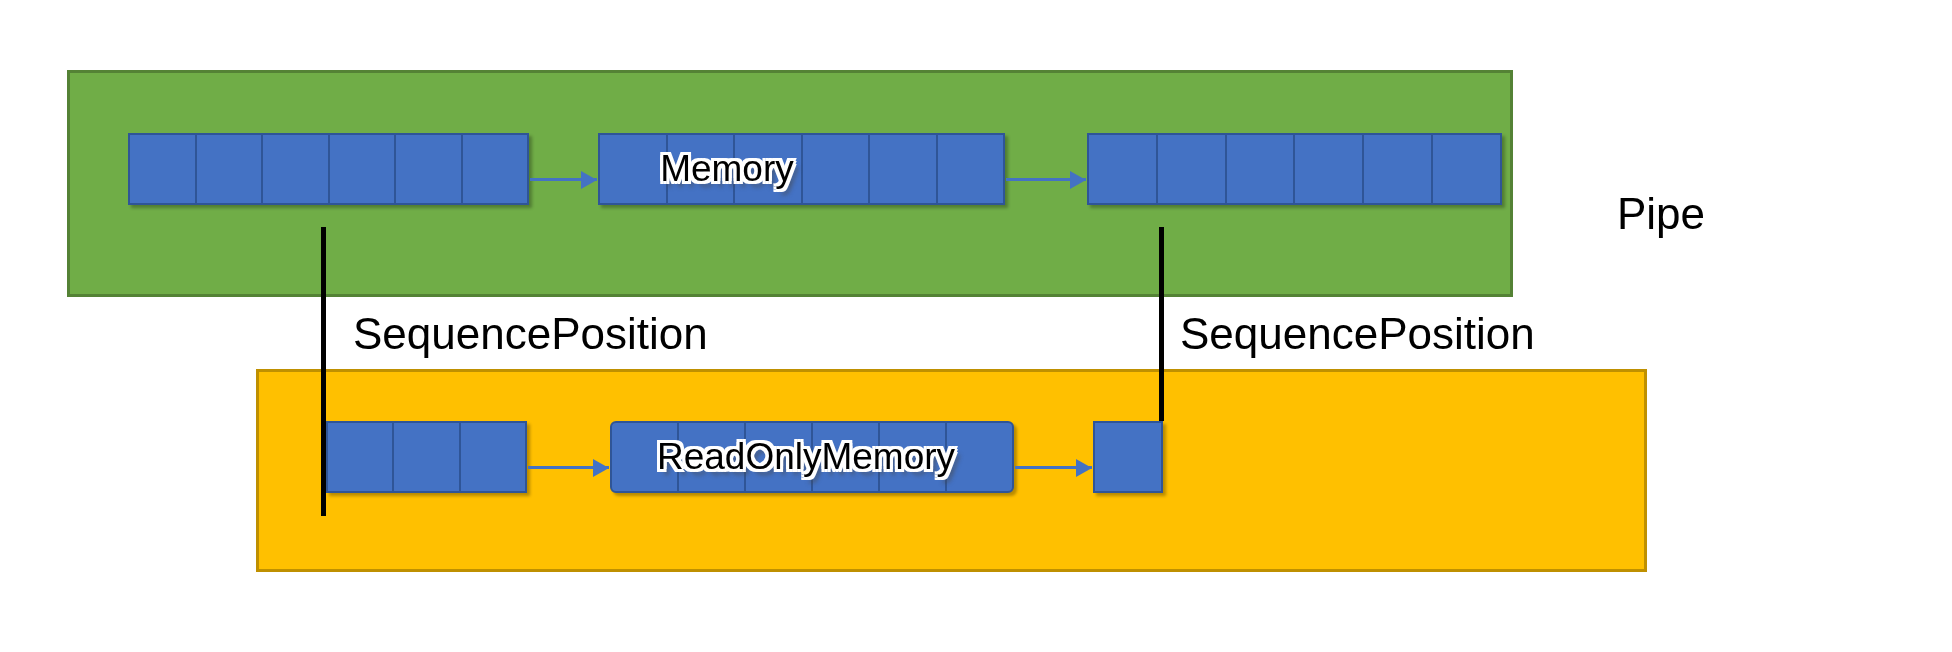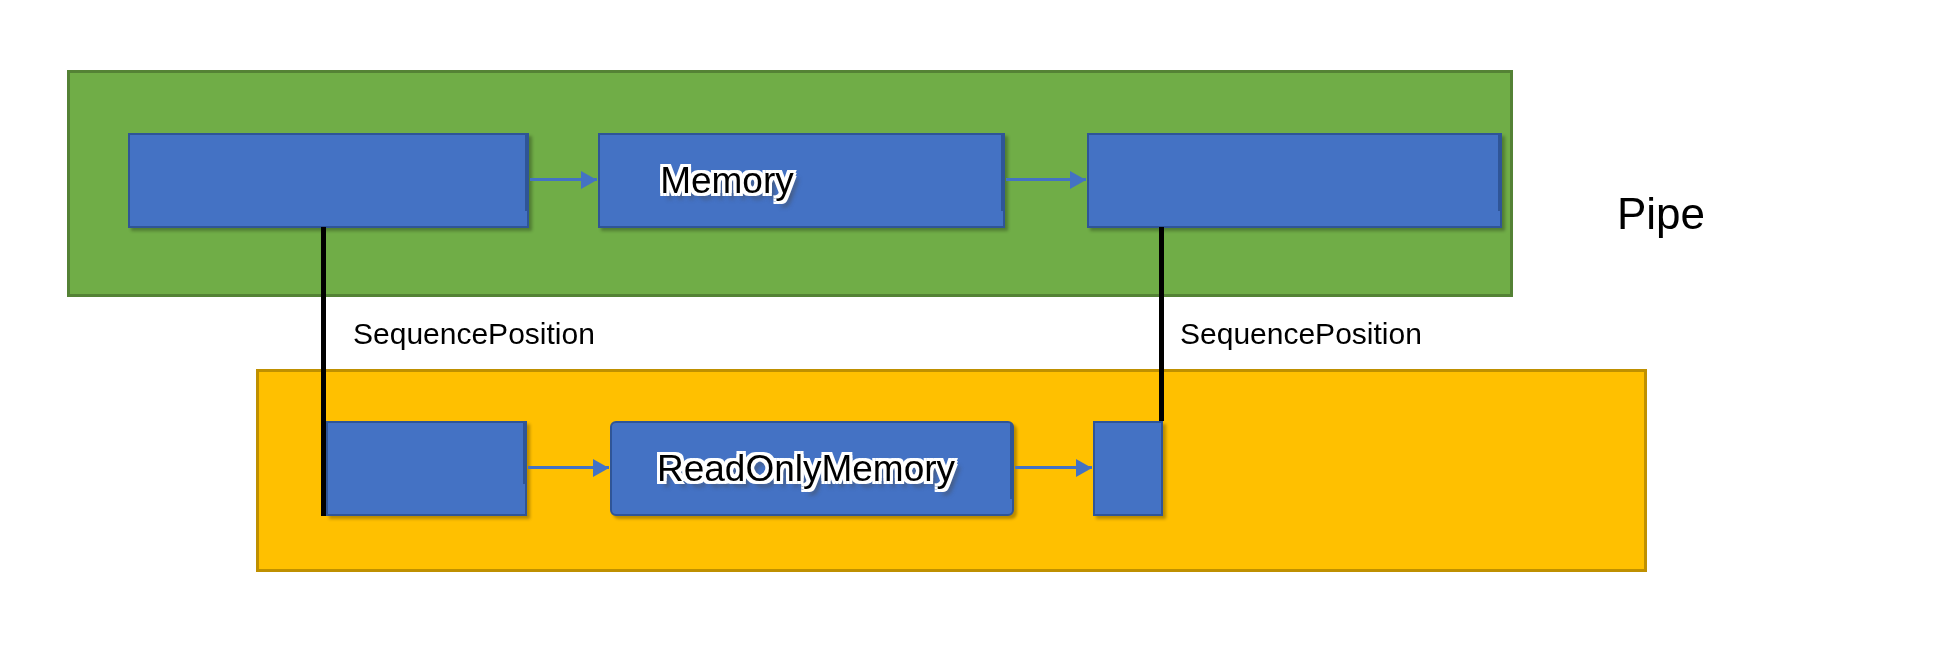--- a/index.html
+++ b/index.html
@@ -25,21 +25,21 @@
     left:256px;top:369px;width:1391px;height:203px;
     background:var(--sequence-fill);border:3px solid var(--sequence-border);
   }
   .big-label{
     position:absolute;font-size:44px;font-weight:400;color:var(--text);
     white-space:nowrap;transform:translate(-50%,-50%);letter-spacing:0px;
   }
   .pipe-label{left:1612px;top:186px;}
   
   .mem-block{
-    position:absolute;height:95px;display:flex;flex-direction:column;
+    position:absolute;height:72px;display:flex;flex-direction:row;
     background:var(--buffer-fill);border:2px solid var(--buffer-border);
     box-shadow:3px 3px 3px rgba(0,0,0,0.28);
     text-align:center;
   }
   .mem-block .cell{flex:1 1 0;border-right:2px solid var(--buffer-border);}
   .mem-block .cell:last-child{border-right:none;}
   .block-top{top:133px;}
   .block-bottom{top:421px;}
   #block-pipe-1{left:128px;width:401px;}
   #block-pipe-2{left:598px;width:407px;}
@@ -68,21 +68,21 @@
   }
   #arrow-pipe-1{left:530px;top:178px;width:67px;}
   #arrow-pipe-2{left:1006px;top:178px;width:80px;}
   #arrow-seq-1{left:528px;top:466px;width:81px;}
   #arrow-seq-2{left:1015px;top:466px;width:77px;}
   
   .marker-line{position:absolute;width:5px;background:var(--marker-line);z-index:4;}
   #marker-line-1{left:321px;top:227px;height:289px;}
   #marker-line-2{left:1159px;top:227px;height:194px;}
   .marker-label{
-    position:absolute;font-size:30px;color:var(--text);white-space:nowrap;
+    position:absolute;font-size:44px;color:var(--text);white-space:nowrap;
     transform:translateY(-50%);z-index:4;
   }
   #marker-label-1{left:353px;top:334px;}
   #marker-label-2{left:1180px;top:334px;}
 </style>
 </head>
 <body>
 
 <div class="canvas">
 

